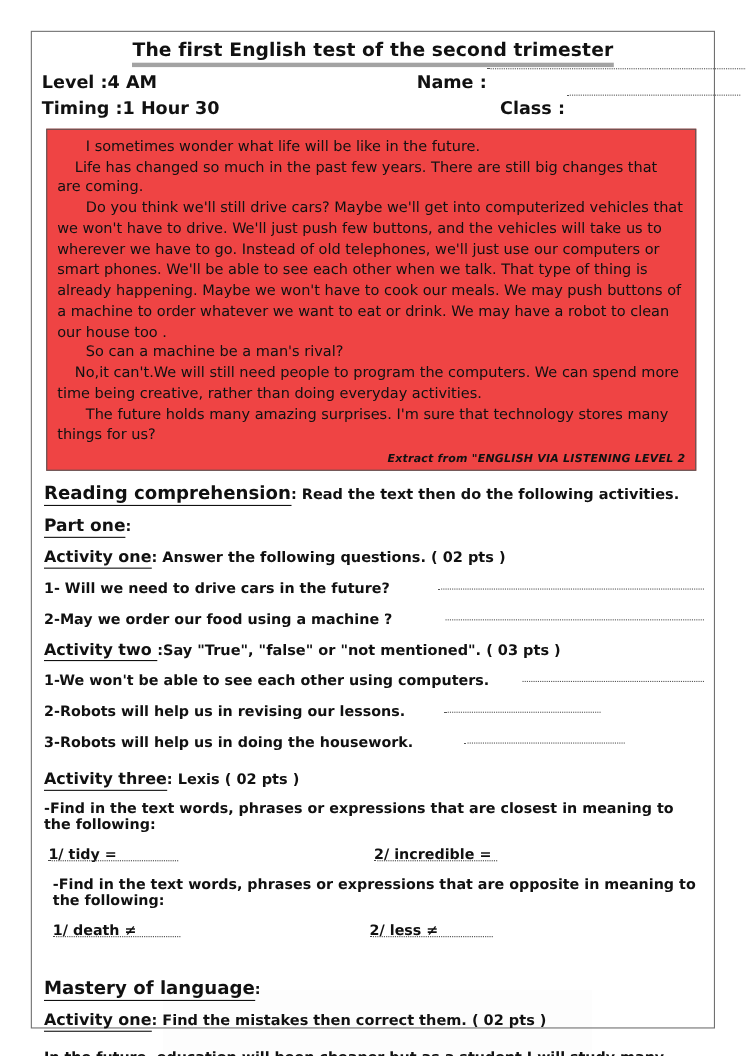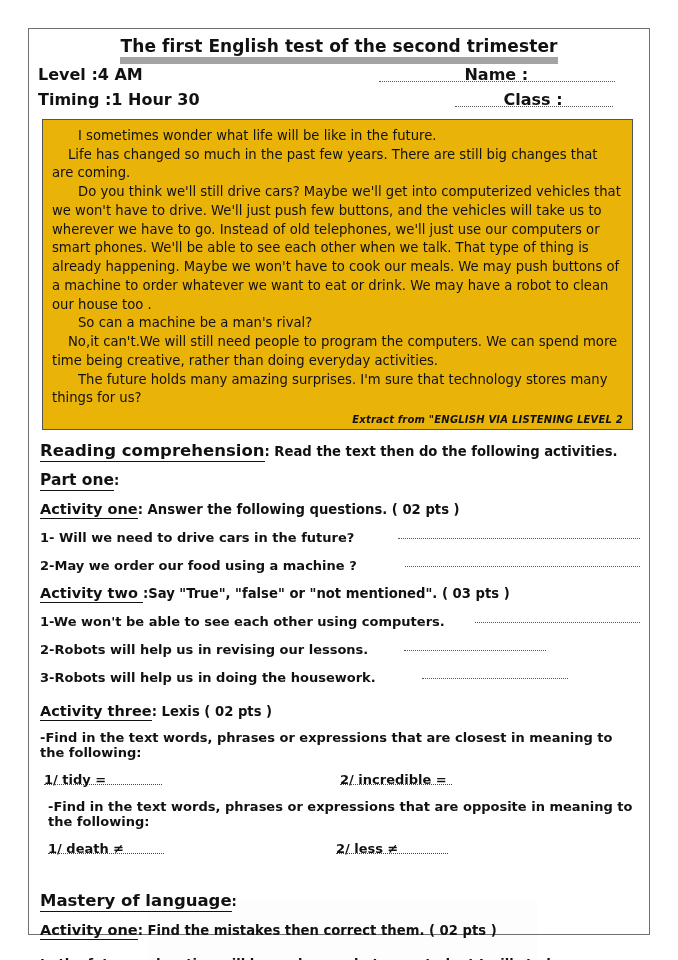--- a/index.html
+++ b/index.html
@@ -53,58 +53,57 @@
   
   .doc-title {
     text-align: center;
     font-size: 17px;
     font-weight: bold;
     letter-spacing: 0.1px;
     margin-top: 8px;
     padding: 0 6px;
   }
   .doc-title span {
-    border-bottom: 7px solid #a3a3a3;
+    border-bottom: 4px solid #a3a3a3;
     padding-bottom: 1px;
   }
 
   .meta-row {
     display: flex;
     align-items: baseline;
     padding: 0 8px 0 10px;
     font-size: 16px;
     font-weight: bold;
   }
   .meta-row.r1 { margin-top: 9px; }
   .meta-row.r2 { margin-top: 5px; gap: 24px; }
 
   .meta-left { white-space: nowrap; }
   .meta-spacer { flex: 0 0 auto; }
   .meta-right {
     display: flex;
-    align-items: center;
+    align-items: flex-start;
     white-space: nowrap;
-    flex-direction: column;
   }
   .meta-right .lbl { margin-right: 1px; }
 
   .dotfill {
     display: inline-block;
     border-bottom: 1.5px dotted #555;
     position: relative;
     top: -3px;
   }
 
   
   .textbox {
     margin: 9px 17px 0 14px;
     border: 1.2px solid #555;
     box-sizing: border-box;
     padding: 7px 9px 4px 9px;
-    background: #eab308;
+    background: #ef4444;
   }
   .textbox p {
     margin: 0;
     font-size: 13.2px;
     line-height: 1.42;
     text-align: left;
   }
   .textbox p.ind { text-indent: 26px; }
   .textbox p.ind-sm { text-indent: 16px; }
   .attribution {

